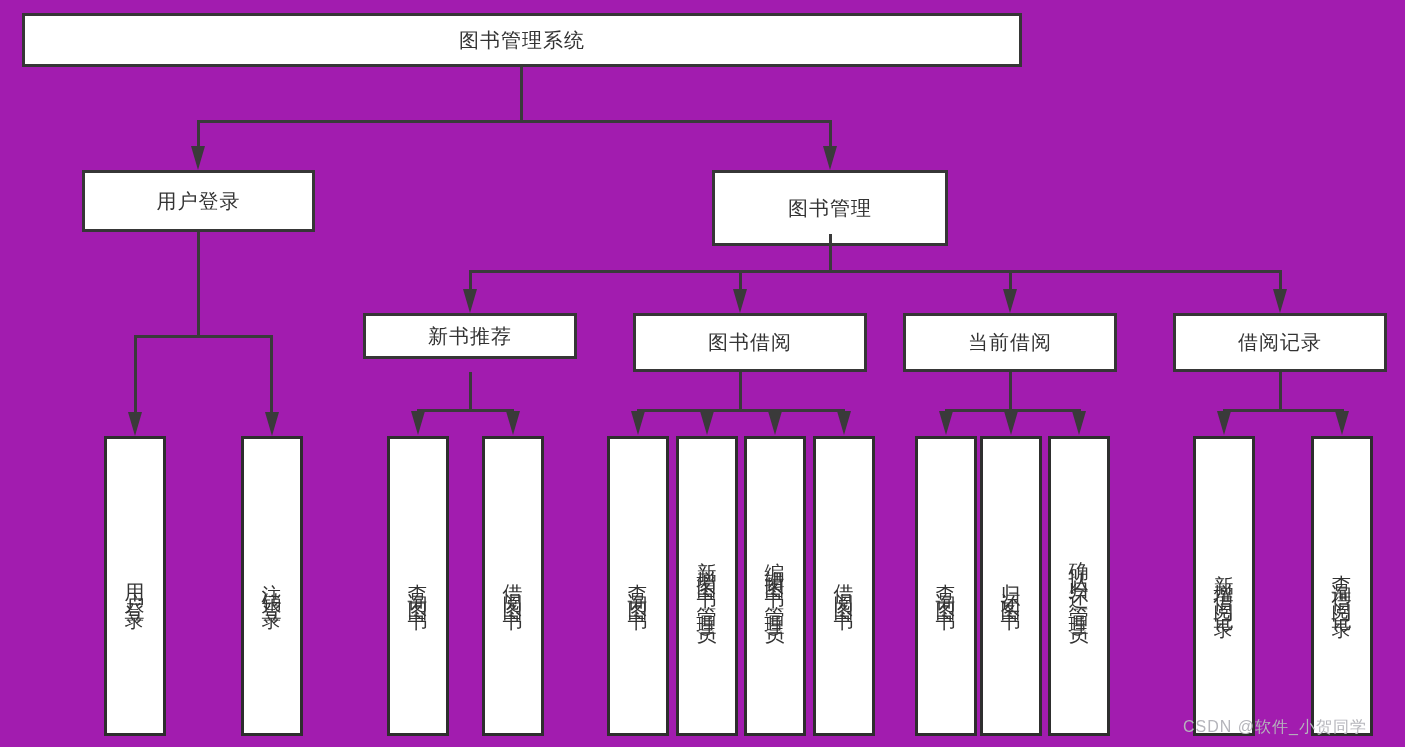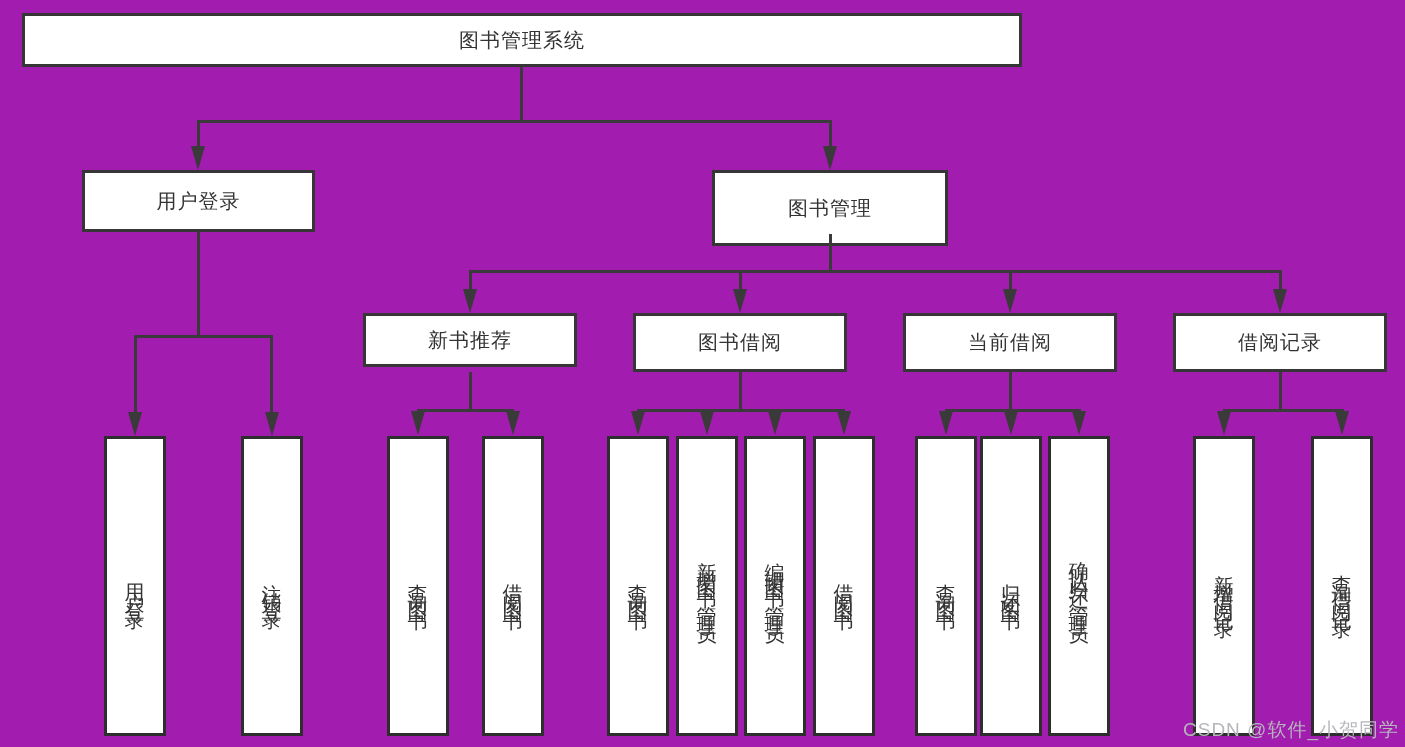--- a/index.html
+++ b/index.html
@@ -53,21 +53,21 @@
     position:absolute;
     width:0;height:0;
     border-left:7px solid transparent;
     border-right:7px solid transparent;
     border-top:24px solid #3a3a3a;
   }
   .watermark{
     position:absolute;
     top:717px;
     left:1183px;
-    font-size:19px;
+    font-size:16px;
     color:#b5b5bb;
     letter-spacing:1px;
     white-space:nowrap;
   }
 </style>
 </head>
 <body>
 
 <div class="canvas">
 
@@ -76,25 +76,25 @@
   </div>
 
   <div class="node" style="left:82px;top:170px;width:233px;height:62px;">
     <span>用户登录</span>
   </div>
 
   <div class="node" style="left:712px;top:170px;width:236px;height:76px;">
     <span>图书管理</span>
   </div>
 
-  <div class="node" style="left:363px;top:313px;width:214px;height:54px;">
+  <div class="node" style="left:363px;top:313px;width:214px;height:46px;">
     <span>新书推荐</span>
   </div>
 
-  <div class="node" style="left:633px;top:313px;width:214px;height:59px;">
+  <div class="node" style="left:633px;top:313px;width:234px;height:59px;">
     <span>图书借阅</span>
   </div>
 
   <div class="node" style="left:1173px;top:313px;width:214px;height:59px;">
     <span>借阅记录</span>
   </div>
 
   <div class="node" style="left:903px;top:313px;width:214px;height:59px;">
     <span>当前借阅</span>
   </div>

